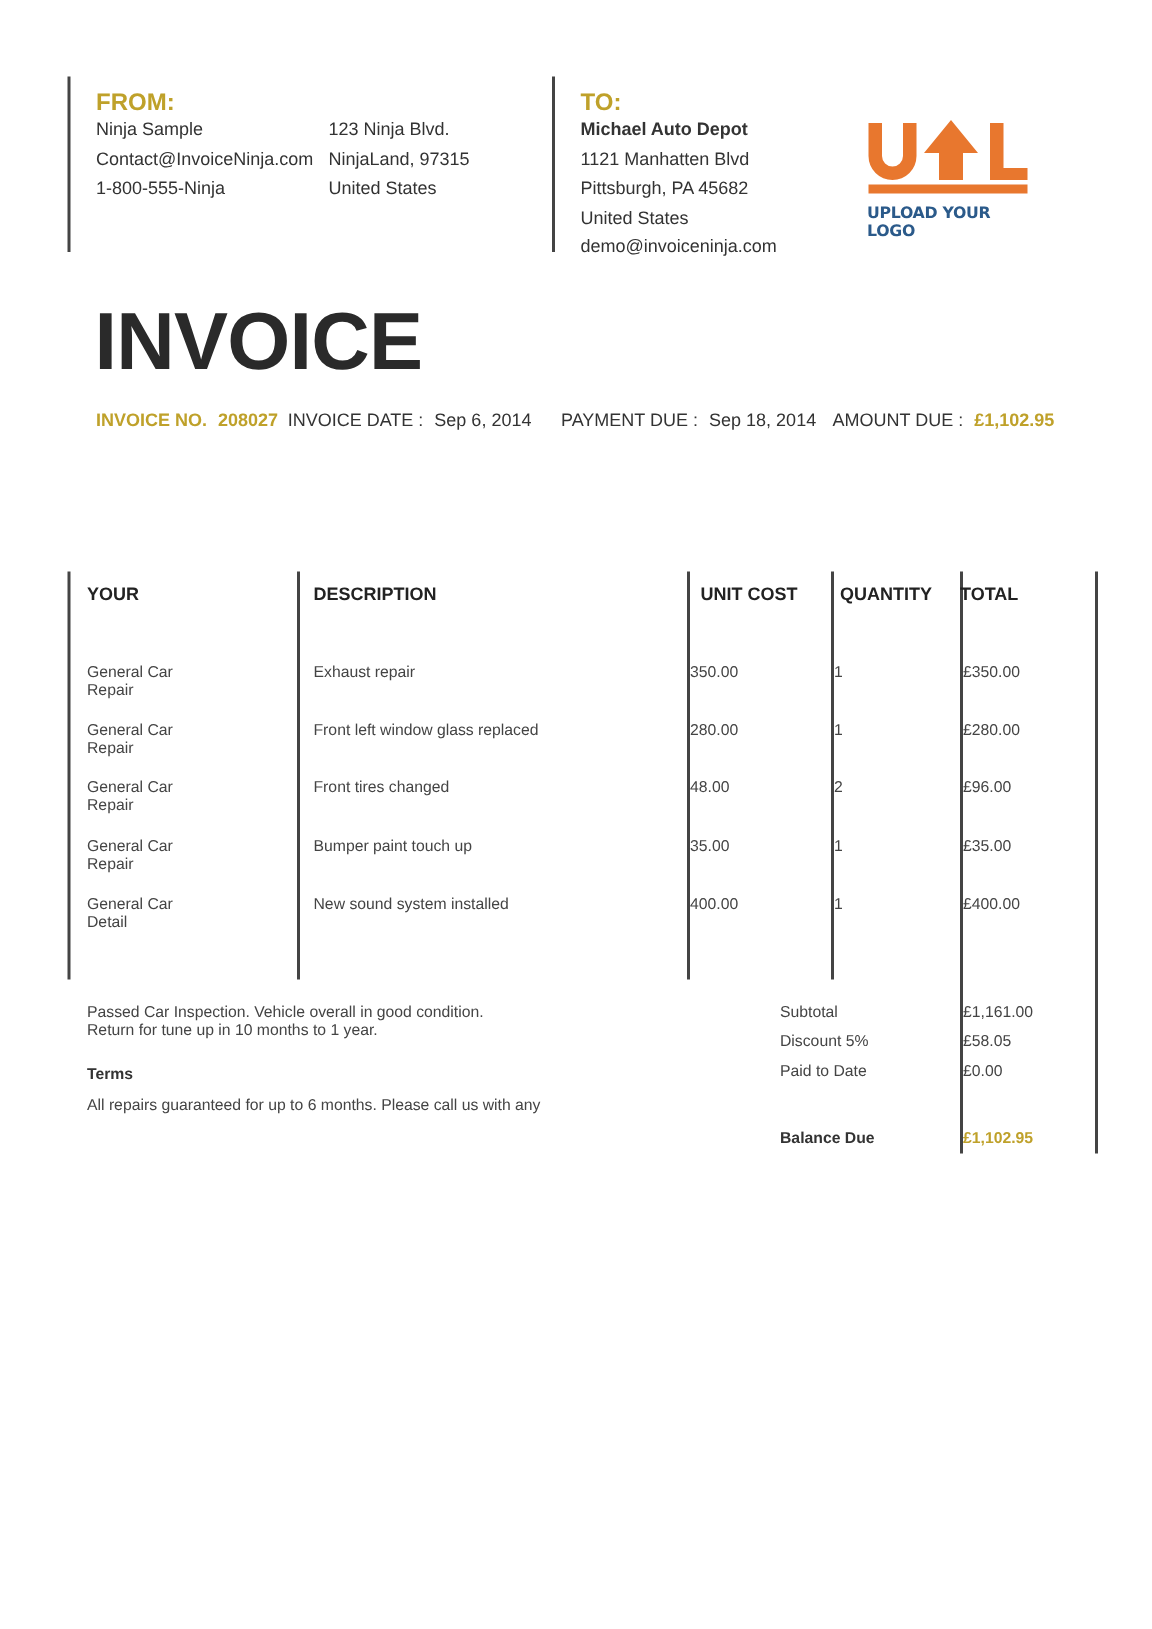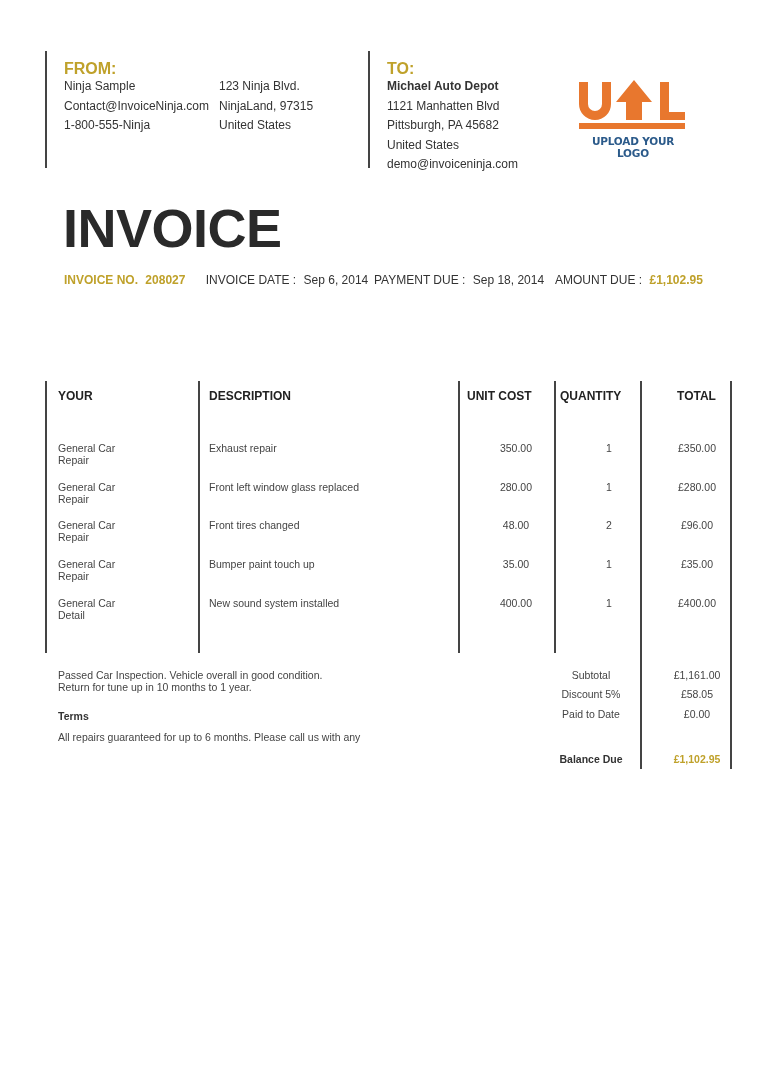--- a/index.html
+++ b/index.html
@@ -5,21 +5,21 @@
   html, body { margin:0; padding:0; background:#ffffff; }
   body { width:768px; height:1086px; position:relative; overflow:hidden;
          font-family:"Liberation Sans", sans-serif; color:#333; }
   .abs { position:absolute; }
   .vline { position:absolute; width:1.5px; background:#444; }
   .gold { color:#bfa12a; }
   .lbl { font-size:16px; font-weight:bold; }
   .addr { font-size:12px; line-height:19.5px; color:#333; }
   .h { font-size:12px; font-weight:bold; color:#222; }
   .cell { font-size:10.5px; line-height:12px; color:#444; }
-  .r { text-align:center;margin-left:21px; }
+  .r { text-align:left; }
   .meta { font-size:12px; color:#333; white-space:nowrap; }
   .logo-text { font-family:"DejaVu Sans", sans-serif; font-weight:bold; font-size:10.5px; color:#2b5a8a; letter-spacing:-0.2px; }
 </style>
 </head>
 <body>
 
 <div class="vline" style="left:45px; top:51px; height:117px;"></div>
 <div class="abs lbl gold" style="left:64px; top:60px;">FROM:</div>
 <div class="abs addr" style="left:64px; top:77px;">
   <div>Ninja Sample</div>
@@ -46,29 +46,29 @@
   <svg width="112" height="52" viewBox="0 0 112 52">
 
     <path d="M3 4 h9 v22 a7 7 0 0 0 14 0 v-22 h9 v22 a16 16 0 0 1 -32 0 z" fill="#e8772e"></path>
 
     <path d="M58 2 L76 24 H66 V42 H50 V24 H40 Z" fill="#e8772e"></path>
 
     <path d="M84 4 h9 v30 h16 v8 h-25 z" fill="#e8772e"></path>
 
     <rect x="3" y="45" width="106" height="6" fill="#e8772e"></rect>
   </svg>
-  <div class="logo-text" style="margin-top:1px; margin-left:2px;text-align:center;">UPLOAD YOUR LOGO</div>
+  <div class="logo-text" style="margin-top:1px; margin-left:2px;">UPLOAD YOUR LOGO</div>
 </div>
 
 <div class="abs" style="left:63px; top:197px; font-size:54px; font-weight:bold; color:#2a2a2a; letter-spacing:-0.5px;">INVOICE</div>
 
 <div class="abs meta" style="left:64px; top:273px;">
   <span class="gold" style="font-weight:bold;">INVOICE NO.</span>
   <span class="gold" style="font-weight:bold; margin-left:4px;">208027</span>
-  <span style="margin-left:17px;">INVOICE DATE :</span>
+  <span style="margin-left:3px;">INVOICE DATE :</span>
   <span style="margin-left:4px;">Sep 6, 2014</span>
 </div>
 <div class="abs meta" style="left:374px; top:273px;">
   <span>PAYMENT DUE :</span>
   <span style="margin-left:4px;">Sep 18, 2014</span>
 </div>
 <div class="abs meta" style="left:555px; top:273px;">
   <span>AMOUNT DUE :</span>
   <span class="gold" style="font-weight:bold; margin-left:4px;">£1,102.95</span>
 </div>

